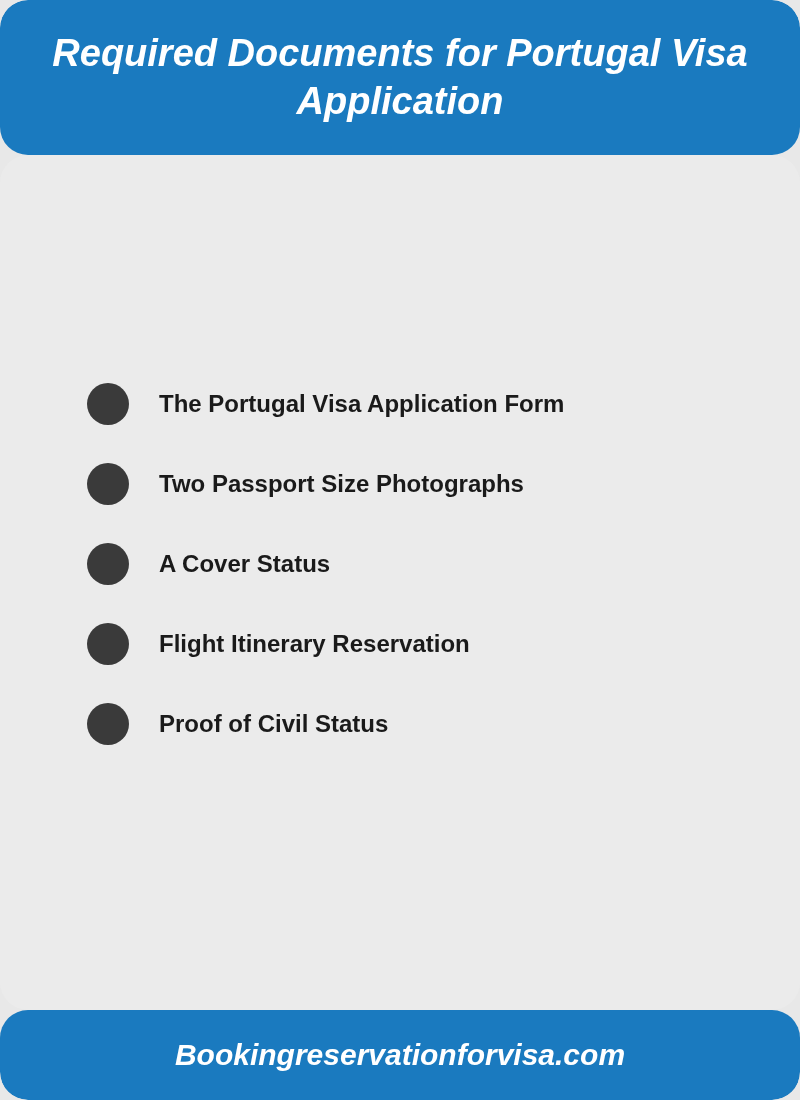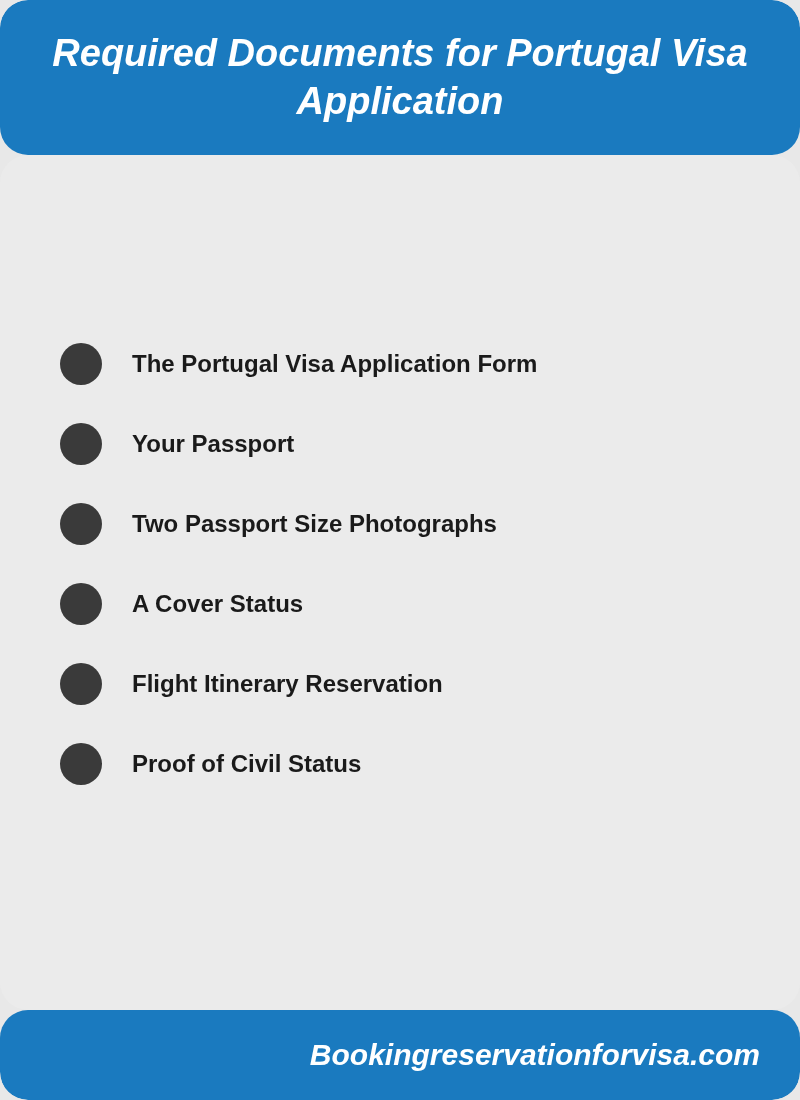--- a/index.html
+++ b/index.html
@@ -29,21 +29,21 @@
       color: #ffffff;
       font-size: 38px;
       font-weight: 900;
       line-height: 1.25;
       font-style: italic;
     }
 
     .main-content {
       background: #ebebeb;
       flex: 1;
-      padding: 40px 60px;
+      padding: 40px 87px;
       display: flex;
       flex-direction: column;
       justify-content: center;
     }
 
     .list-item {
       display: flex;
       align-items: center;
       margin-bottom: 38px;
     }
@@ -68,38 +68,33 @@
       padding: 28px 40px;
       text-align: center;
       flex-shrink: 0;
     }
 
     .footer-text {
       color: #ffffff;
       font-size: 30px;
       font-weight: 900;
       font-style: italic;
-      text-align: right;
     }
   </style>
 </head>
 <body>
 
 <div class="header">
   <h1 class="header-title">Required Documents for Portugal Visa Application</h1>
 </div>
 
 <div class="main-content" id="list-container">
 <div class="list-item">
       <div class="bullet"></div>
       <span class="item-text">The Portugal Visa Application Form</span>
-    </div>
-    <div class="list-item">
-      <div class="bullet"></div>
-      <span class="item-text">Your Passport</span>
     </div>
     <div class="list-item">
       <div class="bullet"></div>
       <span class="item-text">Two Passport Size Photographs</span>
     </div>
     <div class="list-item">
       <div class="bullet"></div>
       <span class="item-text">A Cover Status</span>
     </div>
     <div class="list-item">

